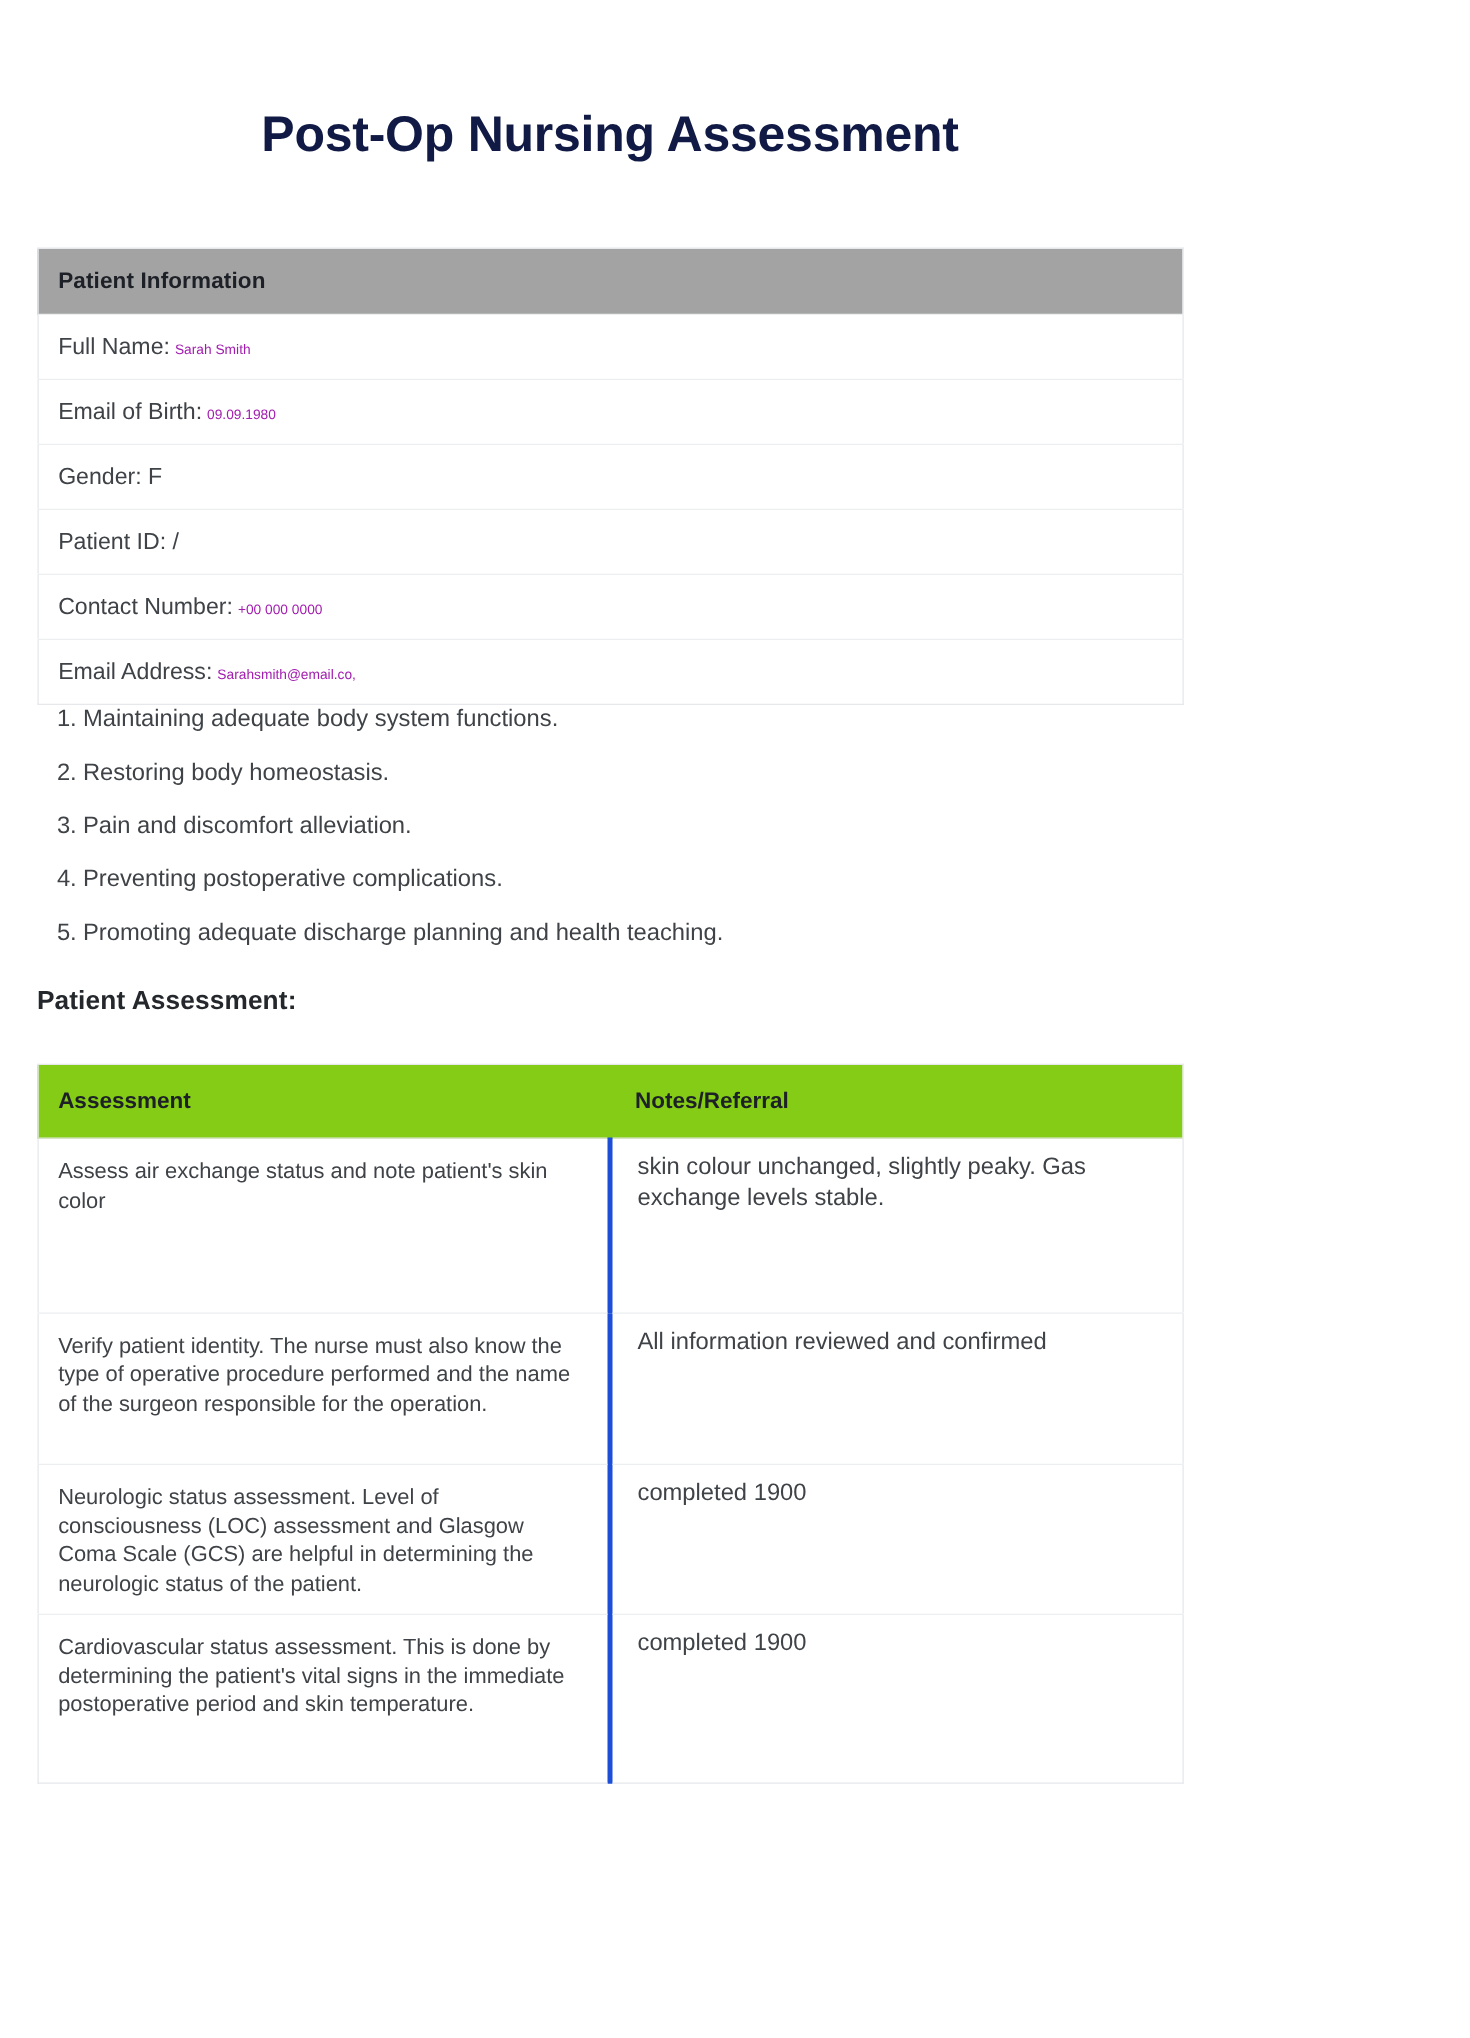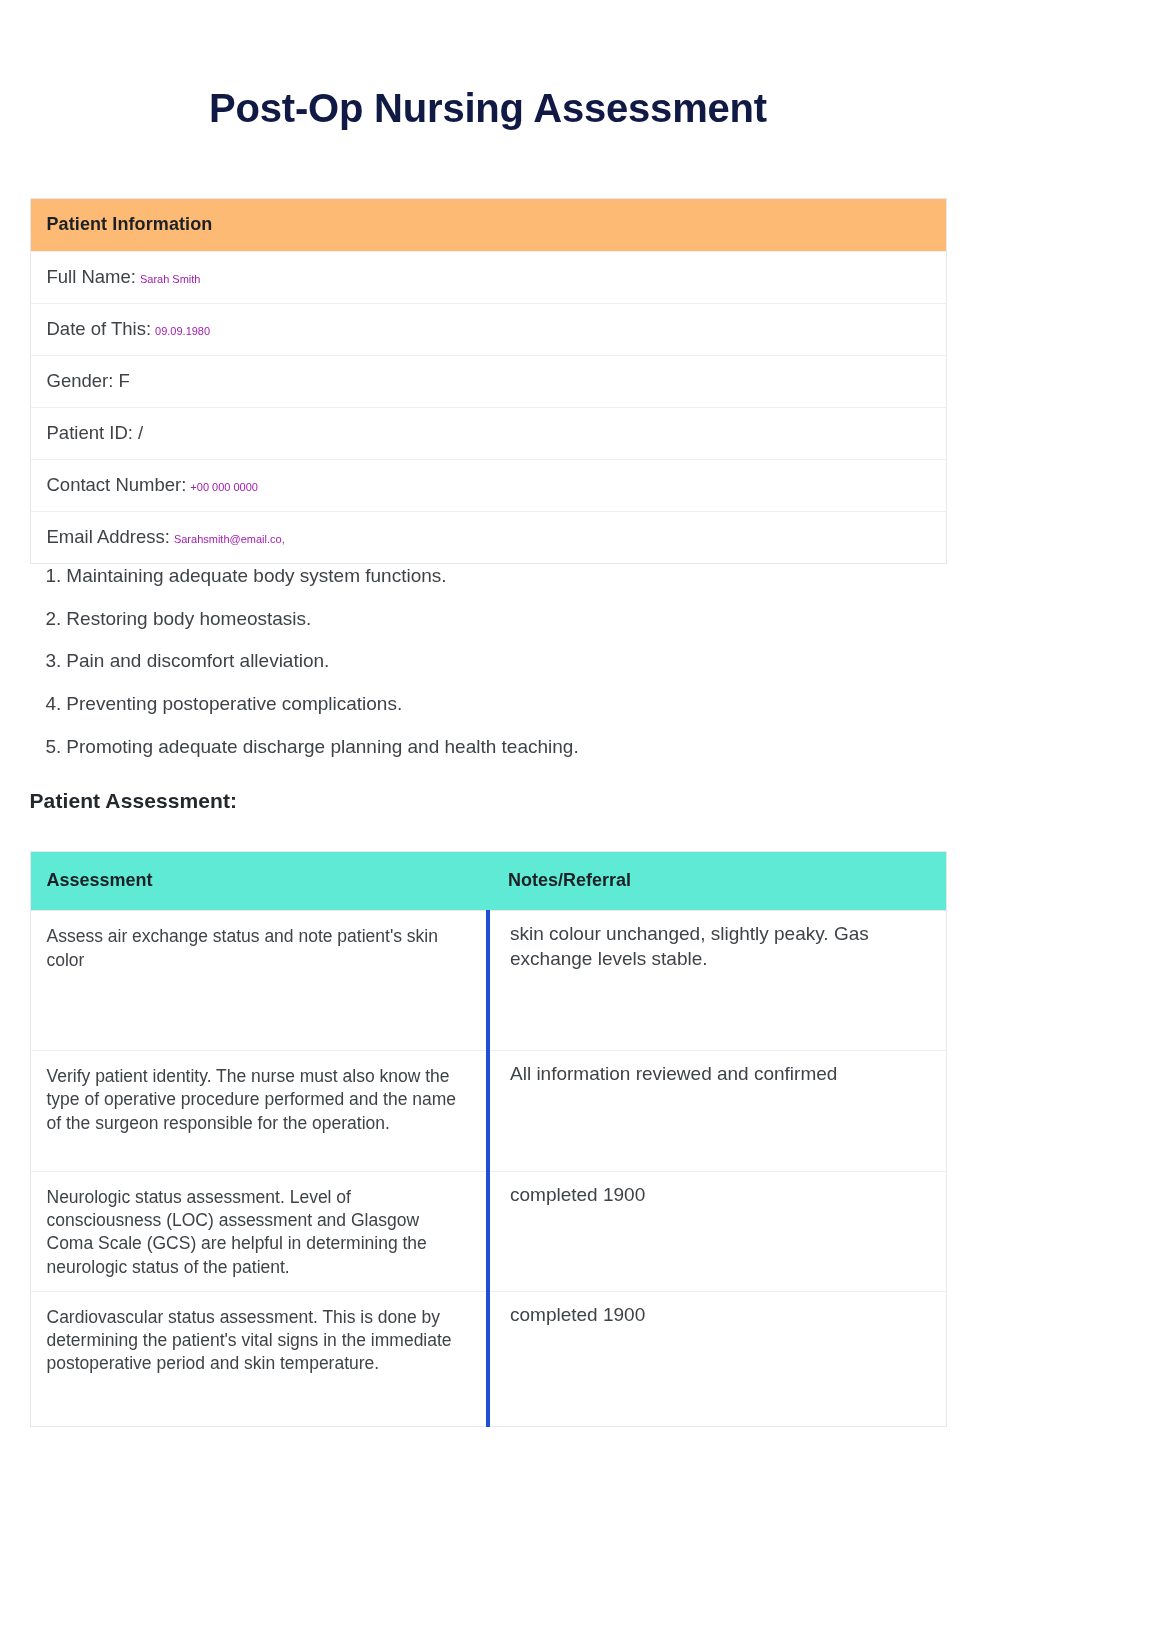--- a/index.html
+++ b/index.html
@@ -44,21 +44,21 @@
   .info-table {
     width: 100%;
     border-collapse: collapse;
     border: 1px solid #e6e8eb;
     table-layout: fixed;
   }
   .info-table tr { border-bottom: 1px solid #eceef0; }
   .info-table tr:last-child { border-bottom: none; }
 
   .info-header-cell {
-    background: #fdba74;
+    background: #a3a3a3;
     padding: 15px 28px 16px 16px;
     font-size: 18px;
     font-weight: bold;
     color: #1d2026;
     letter-spacing: 0.1px;
     margin-left: 25px;
   }
   .info-cell {
     padding: 14px 16px 15px 16px;
     font-size: 18.5px;
@@ -106,21 +106,21 @@
   }
 
   
   .assess-table {
     width: 100%;
     border-collapse: collapse;
     border: 1px solid #e6e8eb;
     table-layout: fixed;
   }
   .assess-head-cell {
-    background: #5eead4;
+    background: #84cc16;
     padding: 18px 16px 19px 16px;
     font-size: 18px;
     font-weight: bold;
     color: #1d2026;
     text-align: left;
     border-bottom: 1px solid #e6e8eb;
   }
   .assess-head-cell.col-notes { padding-left: 20px; }
 
   .assess-table td {
@@ -165,21 +165,21 @@
         <tr>
           <td class="info-header-cell">Patient Information</td>
         </tr>
         <tr>
           <td class="info-cell">
             <span class="info-label">Full Name:</span><span class="info-value">Sarah Smith</span>
           </td>
         </tr>
         <tr>
           <td class="info-cell">
-            <span class="info-label">Date of This:</span><span class="info-value">09.09.1980</span>
+            <span class="info-label">Email of Birth:</span><span class="info-value">09.09.1980</span>
           </td>
         </tr>
         <tr>
           <td class="info-cell">
             <span class="info-label">Gender: F</span><span class="info-value"></span>
           </td>
         </tr>
         <tr>
           <td class="info-cell">
             <span class="info-label">Patient ID: /</span><span class="info-value"></span>

